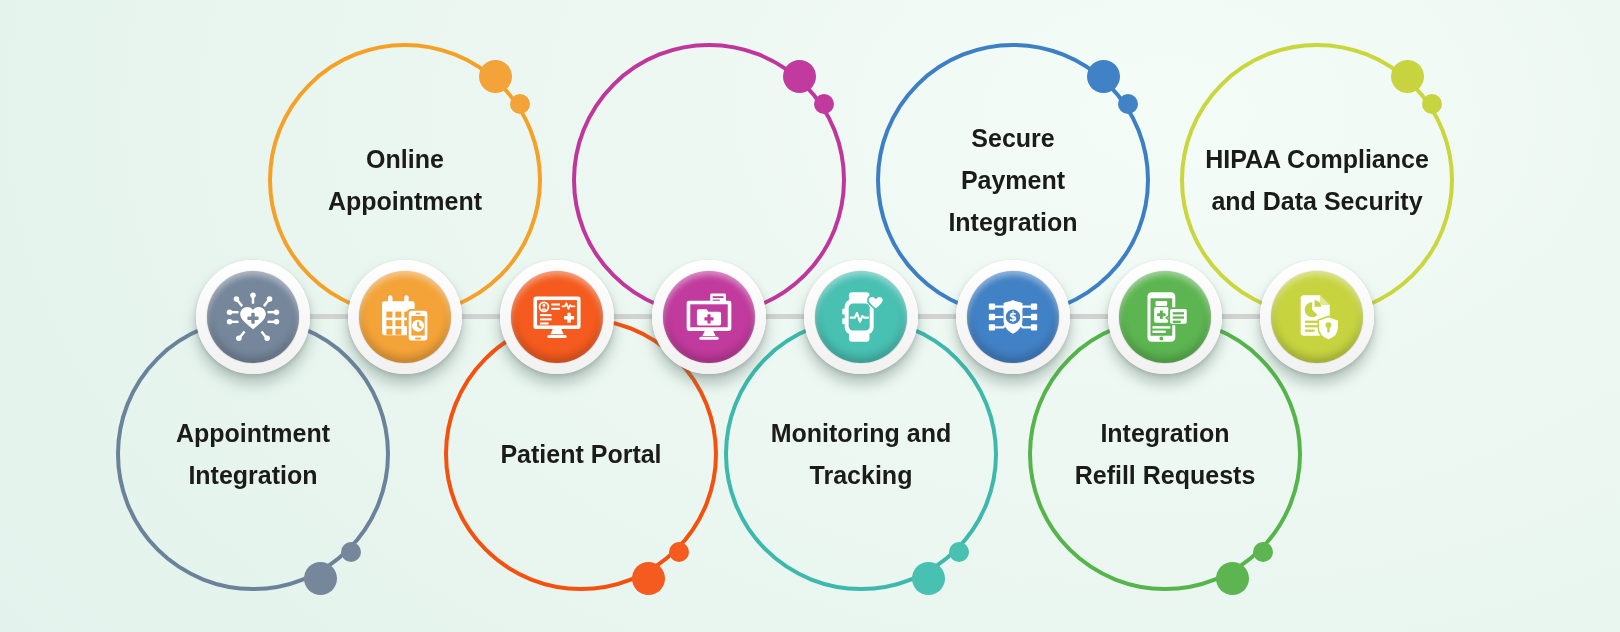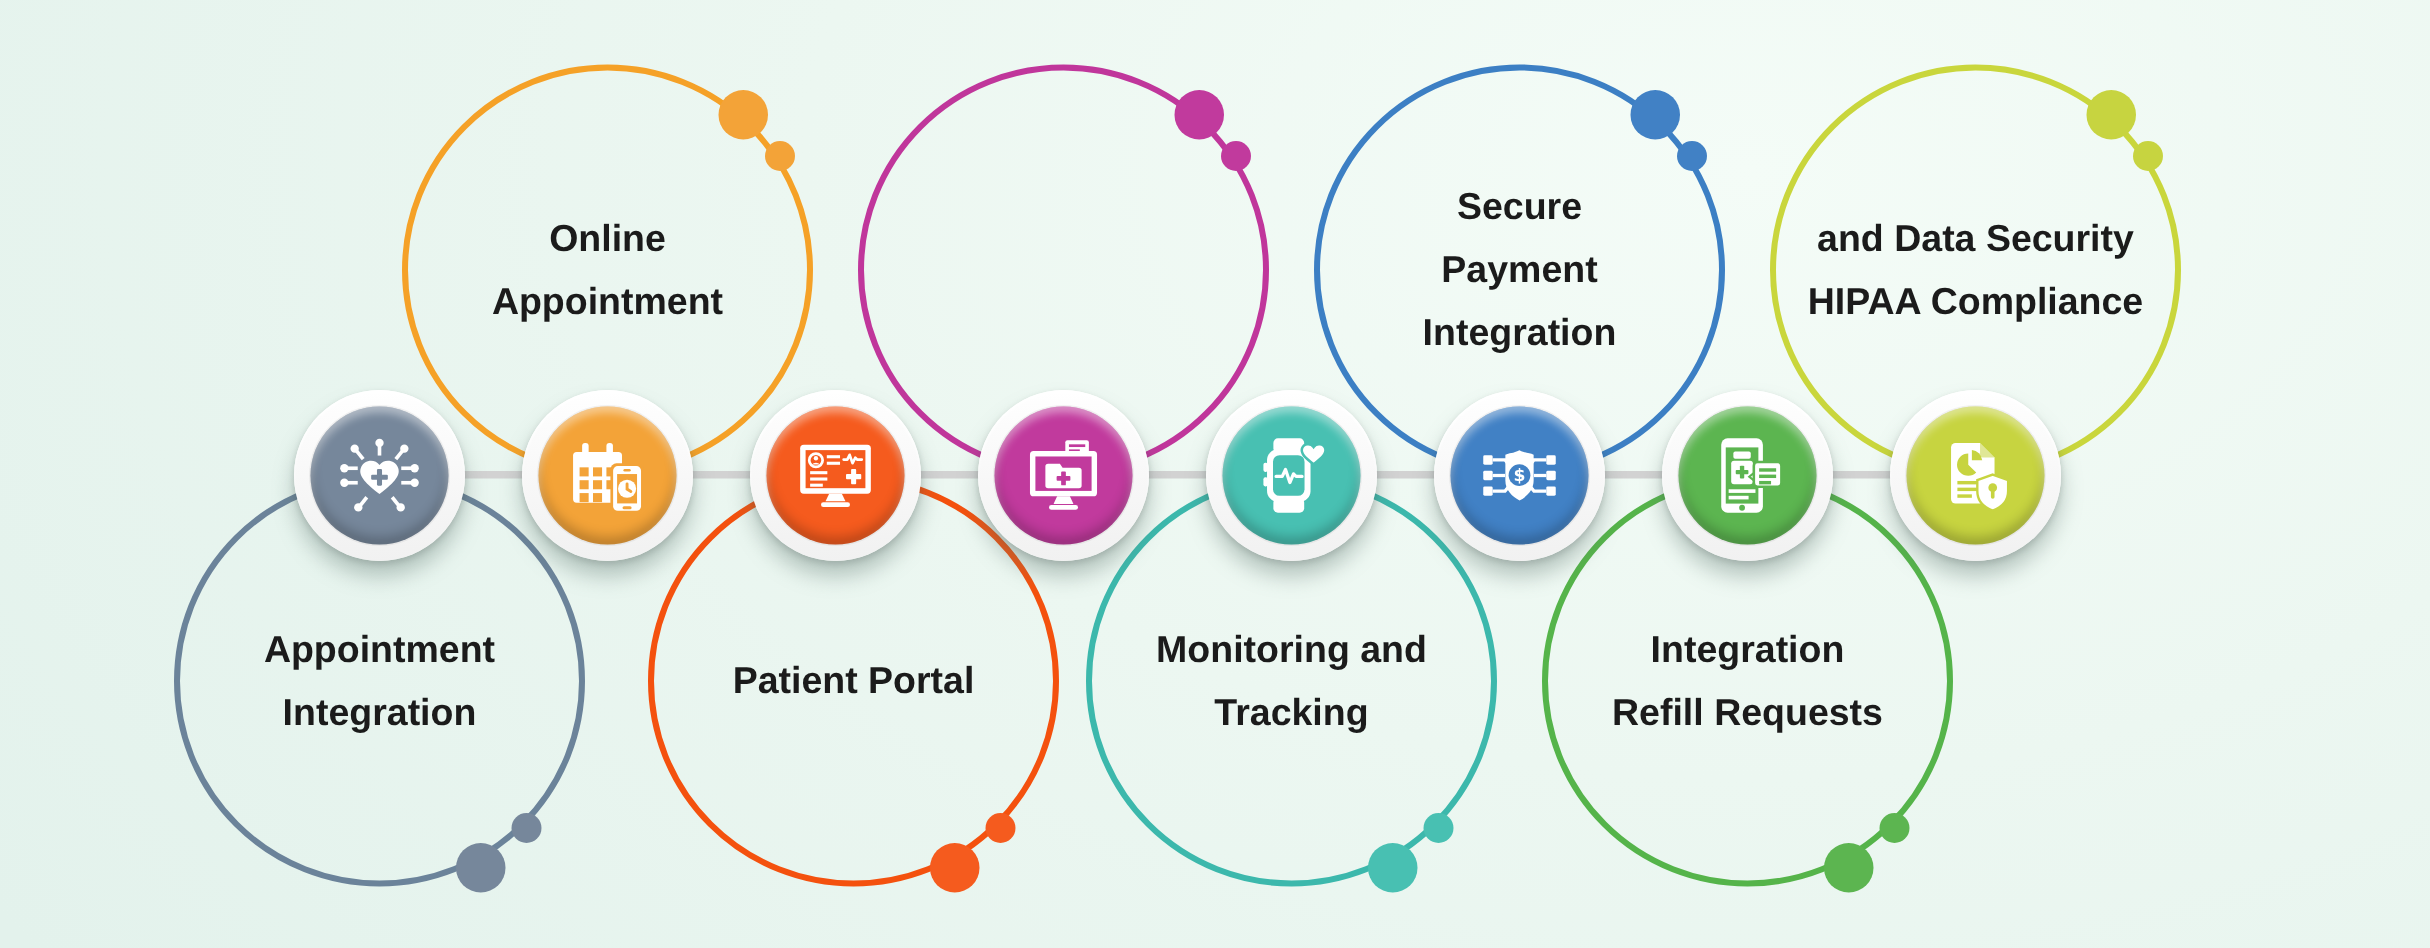--- a/index.html
+++ b/index.html
@@ -28,21 +28,21 @@
     box-shadow:0 10px 14px rgba(92,118,110,0.40), 0 2px 4px rgba(0,0,0,0.15), inset 0 2px 2px rgba(255,255,255,0.9);
     display:flex;align-items:center;justify-content:center;z-index:5;
   }
   .badge-inner{
     width:92px;height:92px;border-radius:50%;
     display:flex;align-items:center;justify-content:center;
     box-shadow:0 0 0 1px rgba(0,0,0,0.05), inset 0 4px 6px rgba(255,255,255,0.45), inset 0 -5px 8px rgba(0,0,0,0.22);
   }
   .badge-inner svg{width:58px;height:58px;display:block;}
   
-  .cx-0{left:116px;} .cx-1{left:268px;} .cx-2{left:432px;justify-content:center;} .cx-3{left:572px;}
+  .cx-0{left:116px;} .cx-1{left:268px;} .cx-2{left:444px;justify-content:center;} .cx-3{left:572px;}
   .cx-4{left:724px;} .cx-5{left:876px;} .cx-6{left:1028px;} .cx-7{left:1180px;}
   .pos-top{top:43px;} .pos-bottom{top:317px;}
   .bx-0{left:196px;} .bx-1{left:348px;} .bx-2{left:500px;} .bx-3{left:652px;}
   .bx-4{left:804px;} .bx-5{left:956px;} .bx-6{left:1108px;} .bx-7{left:1260px;}
 </style>
 </head>
 <body>
 
 <div class="stage">
 
@@ -102,22 +102,22 @@
     <div class="feature-label">
       <div>Integration</div>
       <div>Refill Requests</div>
     </div>
     <div class="dot dot-big" style="background: rgb(92, 181, 80);"></div>
     <div class="dot dot-small" style="background: rgb(92, 181, 80);"></div>
   </div>
 
   <div class="feature-circle pos-top cx-7" style="border-color: rgb(201, 214, 60);">
     <div class="feature-label">
+      <div>HIPAA Compliance</div>
       <div>and Data Security</div>
-      <div>HIPAA Compliance</div>
     </div>
     <div class="dot dot-big" style="background: rgb(199, 212, 64);"></div>
     <div class="dot dot-small" style="background: rgb(199, 212, 64);"></div>
   </div>
 
   <div class="badge bx-0">
     <div class="badge-inner" style="background: rgb(118, 135, 155); color: rgb(118, 135, 155);">
       <svg viewBox="0 0 48 48">
         <g stroke="#fff" stroke-width="2" fill="none">
           <path d="M24 13V7"></path>

